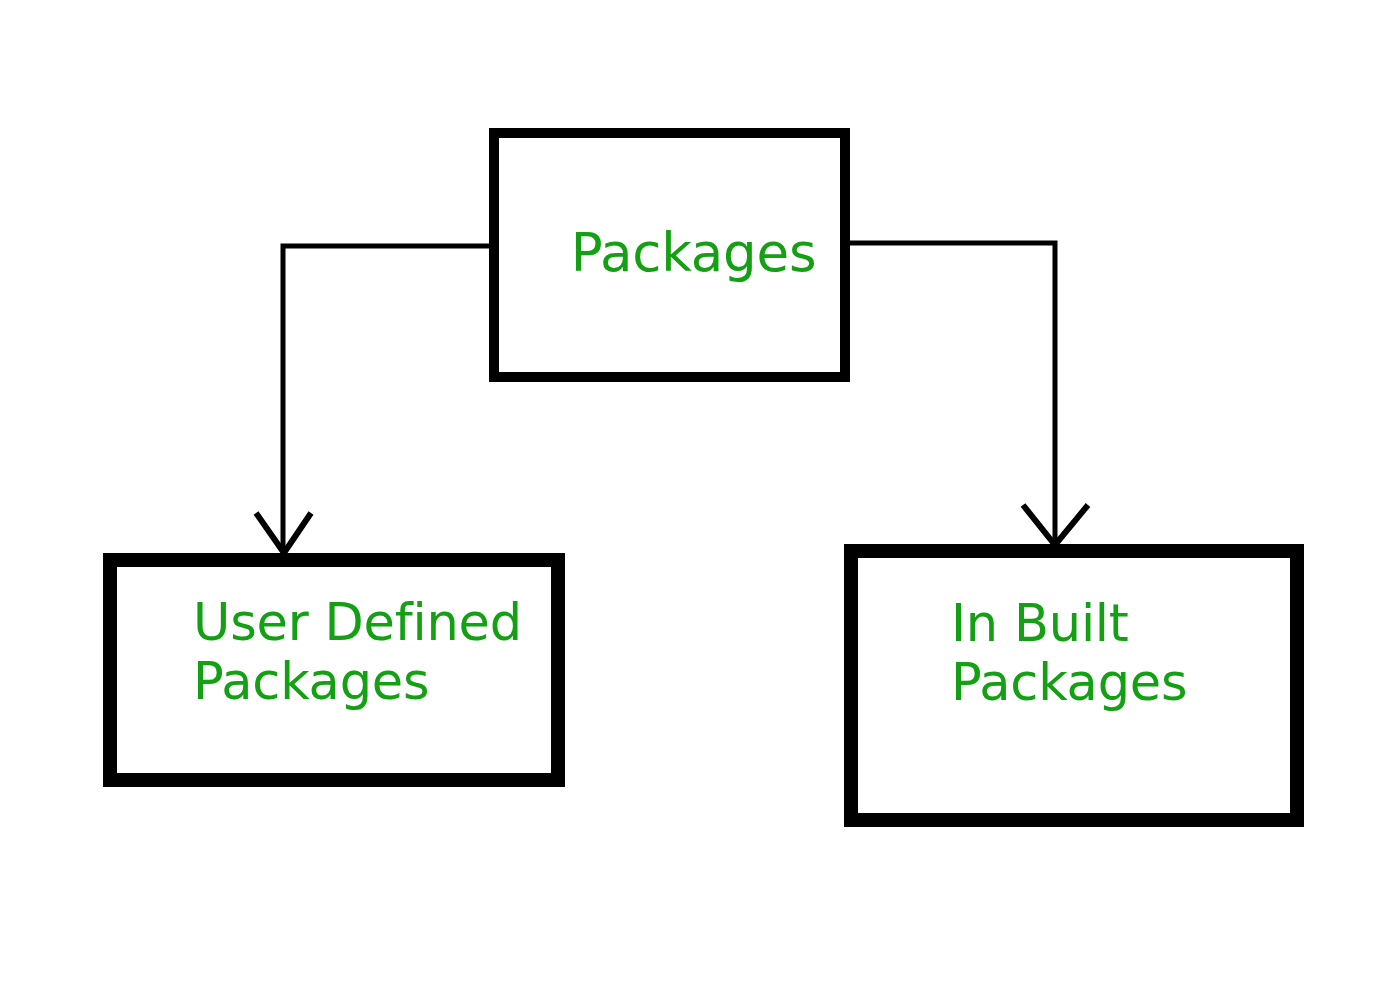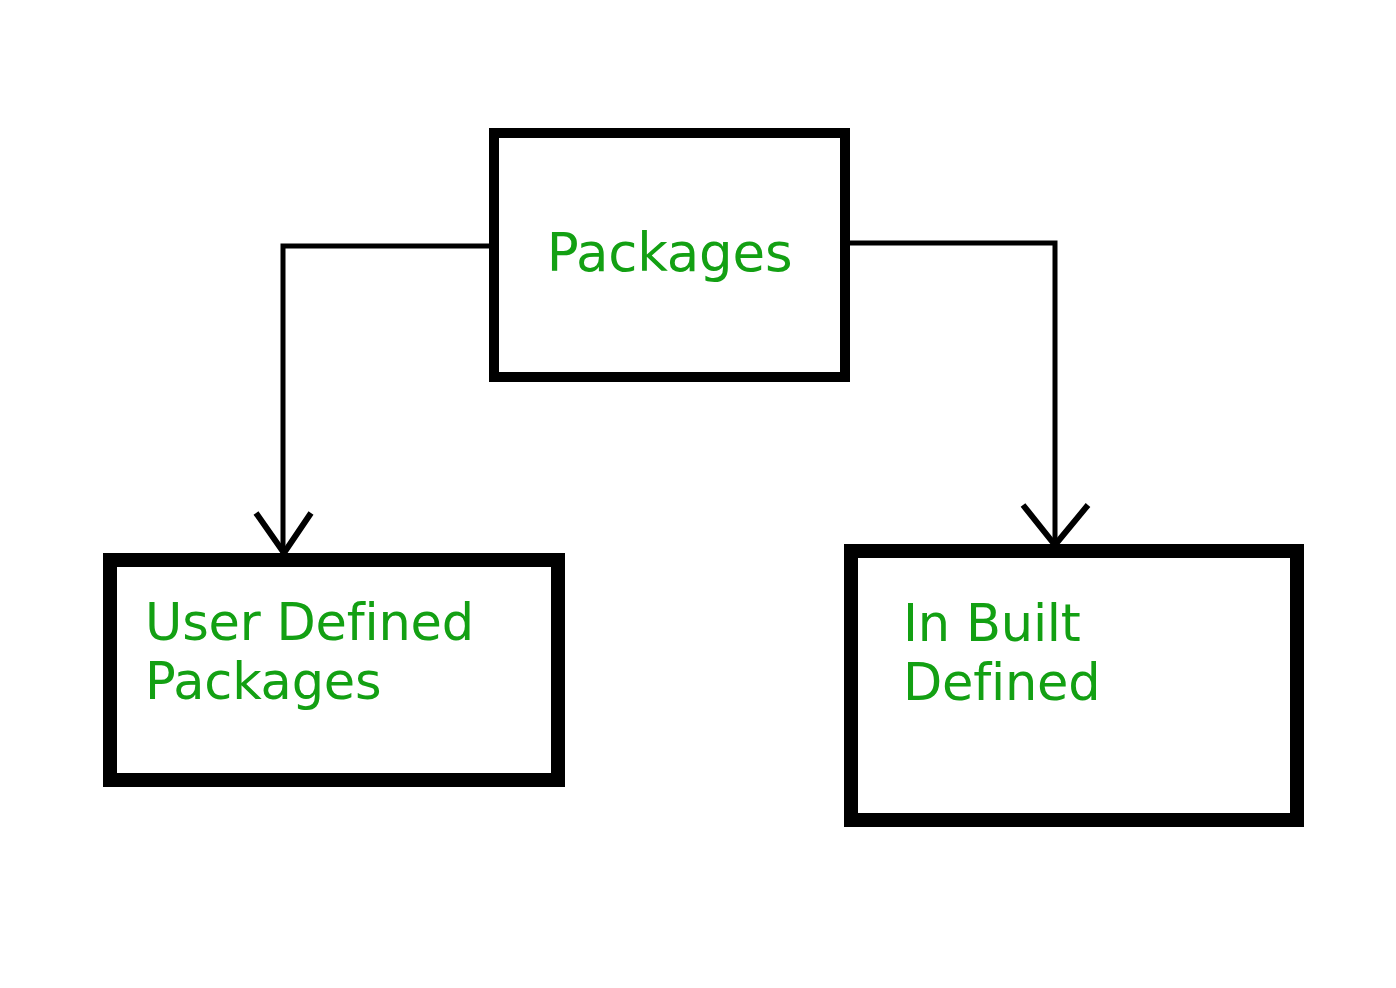--- a/index.html
+++ b/index.html
@@ -26,20 +26,21 @@
     width: 1396px;
     height: 988px;
     pointer-events: none;
   }
   .node {
     position: absolute;
     background: #ffffff;
     box-sizing: border-box;
     display: flex;
     flex-direction: column;
+    padding-left: 48px;
   }
   .node-label {
     color: #13a013;
     line-height: 1.16;
     white-space: pre-line;
     font-weight: normal;
   }
 
   
   #node-root {
@@ -114,16 +115,16 @@
     <span class="node-label">Packages</span>
   </div>
 
   <div class="node" id="node-user-defined">
     <span class="node-label">User Defined
 Packages</span>
   </div>
 
   <div class="node" id="node-in-built">
     <span class="node-label">In Built
-Defined</span>
+Packages</span>
   </div>
 
 </div>
 
 </body></html>

